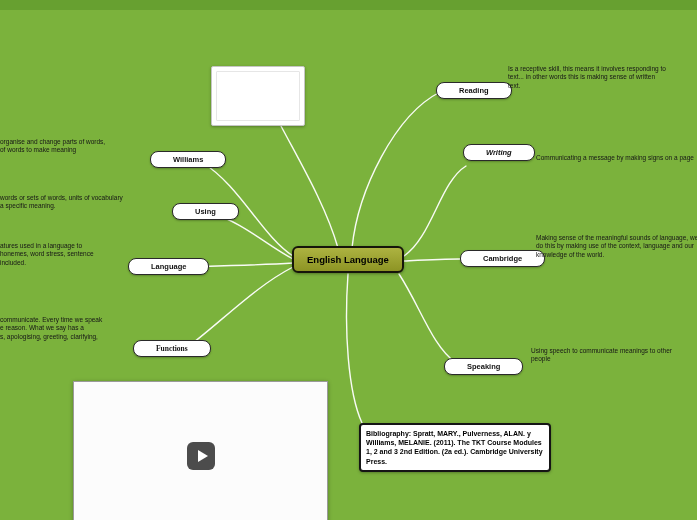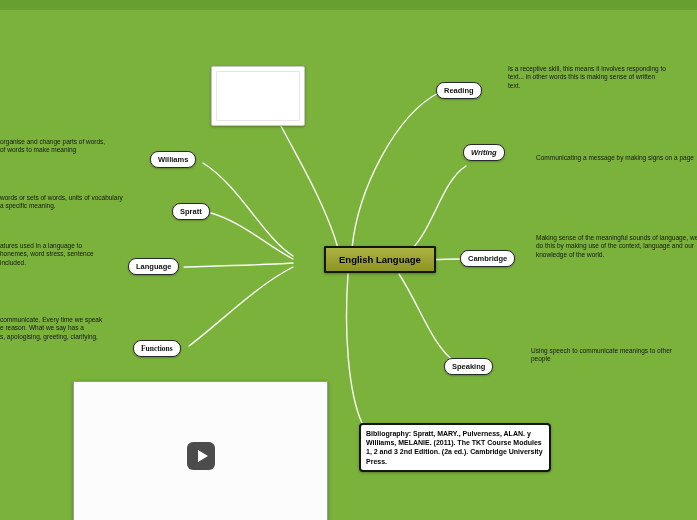--- a/index.html
+++ b/index.html
@@ -7,29 +7,28 @@
     position:relative;width:697px;height:520px;overflow:hidden;
     background:#7bb23c;
     font-family:"Liberation Sans",sans-serif;
   }
   .topbar{position:absolute;left:0;top:0;width:697px;height:10px;background:#67a030;}
   svg.links{position:absolute;left:0;top:0;width:697px;height:520px;pointer-events:none;}
   svg.links path{fill:none;stroke:#ffffff;stroke-width:1.4;stroke-linecap:round;opacity:.95;}
 
   .node{
     position:absolute;background:#ffffff;border:1px solid #2a2a2a;border-radius:8px;
-    padding:3px 7px;font-size:7.5px;font-weight:bold;color:#111;
+    padding:3px 22px;font-size:7.5px;font-weight:bold;color:#111;
     box-shadow:0 1px 2px rgba(0,0,0,.25);white-space:nowrap;line-height:1.2;
   }
   .center-node{
     background:linear-gradient(#adb341,#8d9424);
-    border:2px solid #15150a;border-radius:1px;
+    border:2px solid #15150a;border-radius:6px;
     padding:6px 13px;font-size:9.5px;font-weight:bold;color:#000;
     box-shadow:0 1px 3px rgba(0,0,0,.35);
-    margin-left:32px;
   }
   .n-center{left:292px;top:246px;}
   .n-reading{left:436px;top:82px;}
   .n-writing{left:463px;top:144px;font-style:italic;}
   .n-listening{left:460px;top:250px;}
   .n-speaking{left:444px;top:358px;}
   .n-grammar{left:150px;top:151px;}
   .n-lexis{left:172px;top:203px;}
   .n-phonology{left:128px;top:258px;}
   .n-functions{left:133px;top:340px;font-family:Liberation Serif, serif;}
@@ -102,21 +101,21 @@
 
   <div class="node center-node n-center">
     <span>English Language</span>
   </div>
 
   <div class="node n-reading">Reading</div>
   <div class="node n-writing">Writing</div>
   <div class="node n-listening">Cambridge</div>
   <div class="node n-speaking">Speaking</div>
   <div class="node n-grammar">Williams</div>
-  <div class="node n-lexis">Spratt</div>
+  <div class="node n-lexis">Using</div>
   <div class="node n-phonology">Language</div>
   <div class="node n-functions">Functions</div>
 
   <div class="note note-reading">Is a receptive skill, this means it involves responding to
 text... in other words this is making sense of written
 text.</div>
   <div class="note note-writing">Communicating a message by making signs on a page</div>
   <div class="note note-listening">Making sense of the meaningful sounds of language, we
 do this by making use of the context, language and our
 knowledge of the world.</div>

